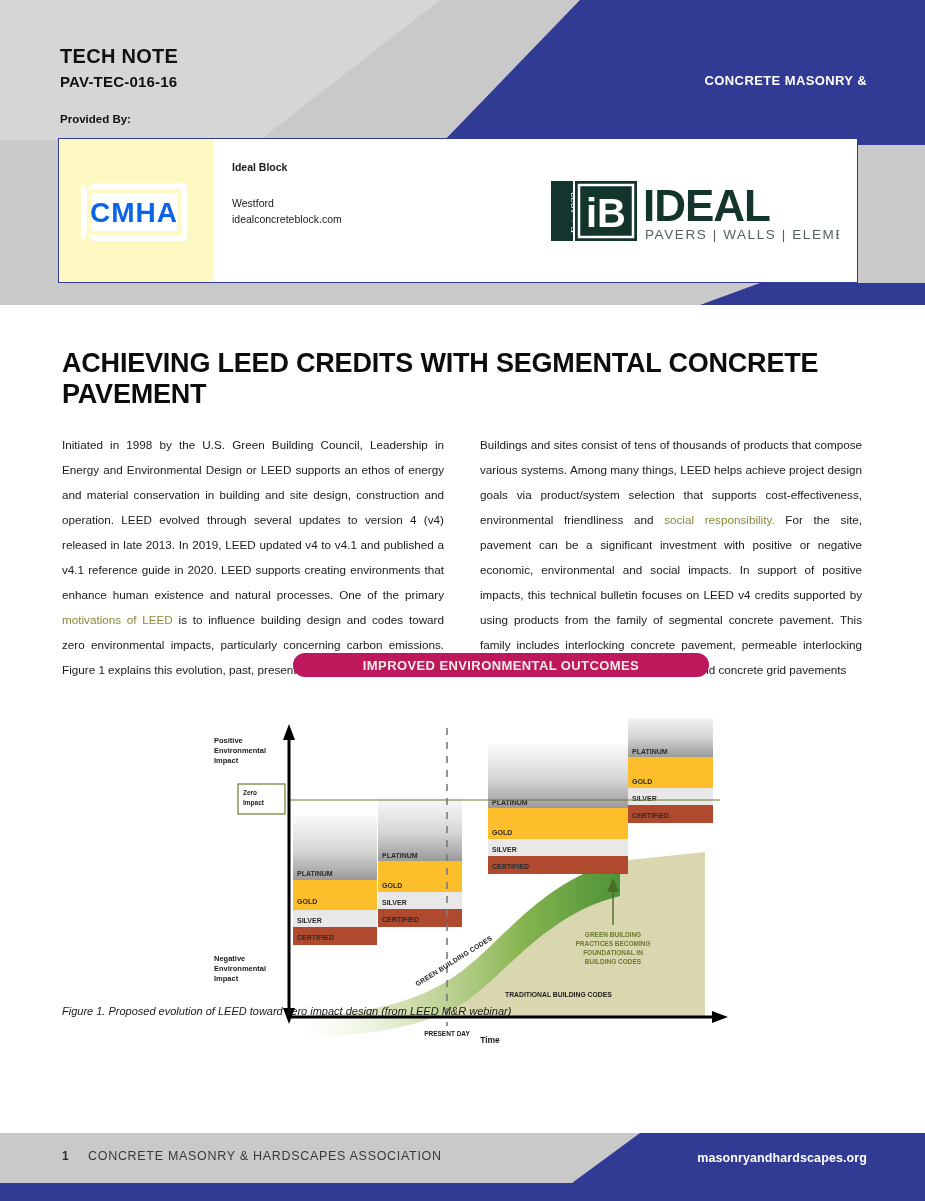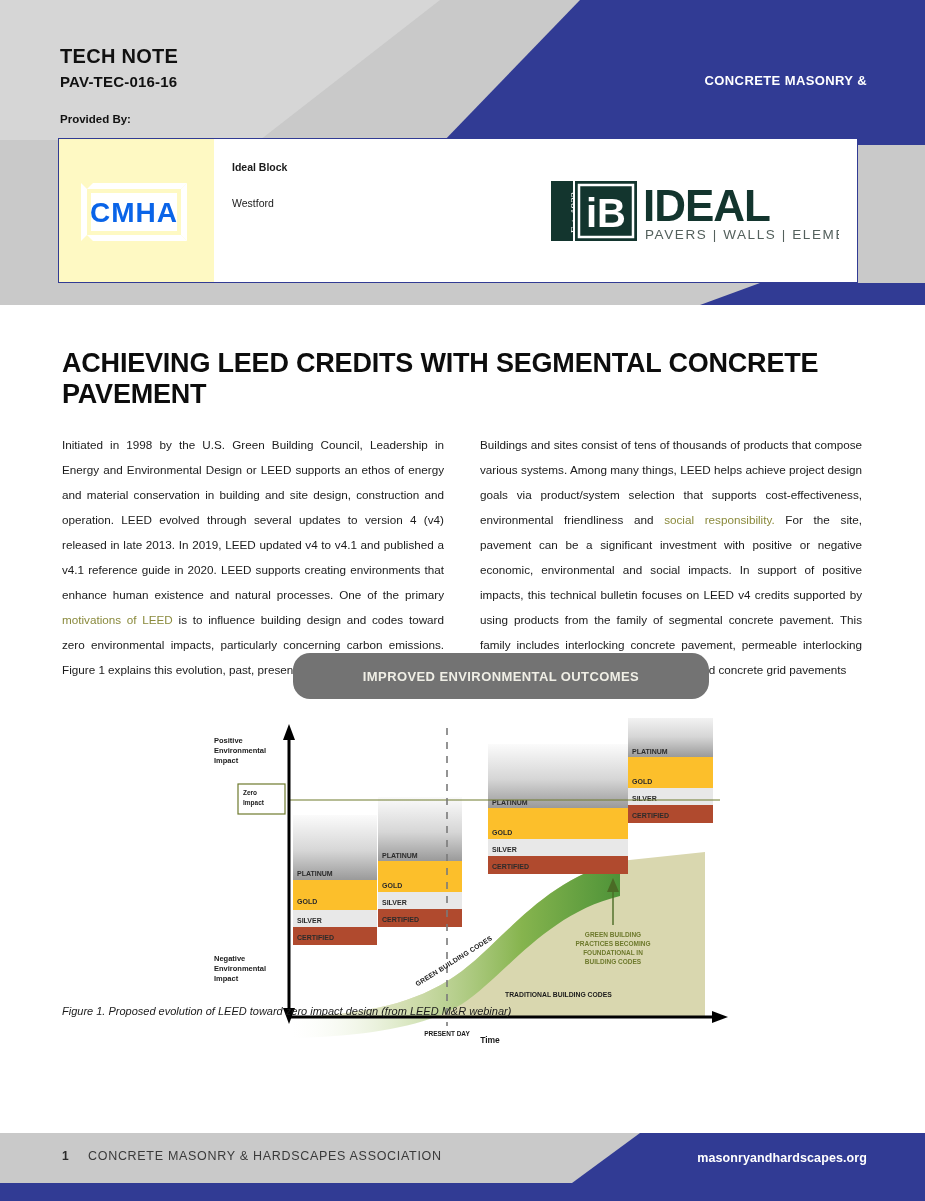--- a/index.html
+++ b/index.html
@@ -90,22 +90,22 @@
   .cols{
     position:absolute; left:62px; top:432px; width:800px;
     display:flex; gap:36px;
   }
   .col{ width:382px; font-size:11.7px; line-height:25px; color:#1a1a1a;
         text-align:justify; }
   .hl{ color:#8a8a3c; }
 
   
   .fig-banner{
-    position:absolute; left:293px; top:653px; width:416px; height:46px;
-    background:#737373; border-radius:17px;
+    position:absolute; left:293px; top:653px; width:416px; height:24px;
+    background:#be185d; border-radius:17px;
     color:#f0efe6; font-size:13px; font-weight:bold; letter-spacing:0.4px;
     display:flex; align-items:center; justify-content:center;
   }
   .chart{
     position:absolute; left:200px; top:718px; width:530px; height:330px;
   }
   .chart-svg{ display:block; }
   .fig-caption{
     position:absolute; left:62px; top:1005px; width:800px;
     font-size:11px; font-style:italic; color:#1a1a1a;
@@ -162,20 +162,21 @@
           <polygon points="100,14 100,60 106,66 106,8" fill="#ffffff"></polygon>
           <polygon points="6,60 100,60 106,66 12,66" fill="#ffffff"></polygon>
           <polygon points="6,14 6,60 0,66 0,8" fill="#ffffff"></polygon>
           <rect x="10" y="18" width="86" height="38" fill="#ffffff"></rect>
           <text x="53" y="47" font-family="Liberation Sans, sans-serif" font-size="28" font-weight="bold" fill="#0a64e8" text-anchor="middle" letter-spacing="1">CMHA</text>
         </svg>
       </div>
       <div class="provider-info">
         <div class="provider-name">Ideal Block</div>
         <div class="provider-city">Westford</div>
+        <div class="provider-web">idealconcreteblock.com</div>
 
         <svg class="ideal-logo" viewBox="0 0 290 72">
 
           <rect x="2" y="6" width="22" height="60" fill="#13352e"></rect>
           <text x="13" y="54" font-family="Liberation Serif, serif" font-size="11" font-style="italic" fill="#ffffff" text-anchor="middle" transform="rotate(-90 13 38)">Est. 1923</text>
           <rect x="26" y="6" width="62" height="60" fill="#13352e"></rect>
           <rect x="30" y="10" width="54" height="52" fill="none" stroke="#ffffff" stroke-width="2.5"></rect>
           <text x="57" y="52" font-family="Liberation Sans, sans-serif" font-size="40" font-weight="bold" fill="#ffffff" text-anchor="middle">iB</text>
 
           <text x="94" y="46" font-family="Liberation Sans, sans-serif" font-size="44" font-weight="bold" fill="#13352e" letter-spacing="-1">IDEAL</text>

